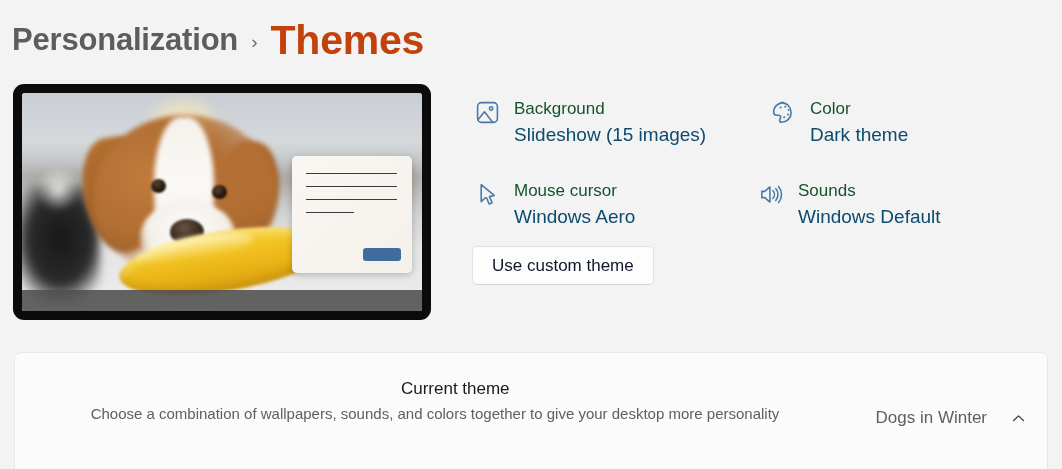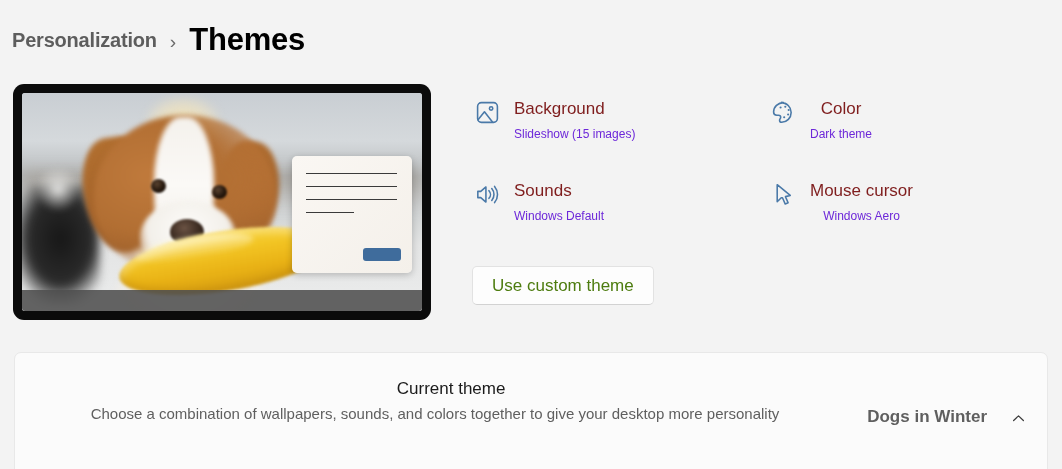--- a/index.html
+++ b/index.html
@@ -20,37 +20,37 @@
   .breadcrumb {
     position: absolute;
     left: 12px;
     top: 14px;
     display: flex;
     align-items: center;
     gap: 13px;
     height: 52px;
   }
   .crumb-parent {
-    font-size: 20px;
+    font-size: 31px;
     font-weight: 600;
     color: #5d5d5d;
     letter-spacing: -0.2px;
     white-space: nowrap;
   }
   .crumb-sep {
     font-size: 19px;
     color: #6a6a6a;
     line-height: 1;
     position: relative;
     top: 1px;
   }
   .crumb-current {
-    font-size: 31px;
+    font-size: 41px;
     font-weight: 700;
-    color: #000000;
+    color: #c2410c;
     letter-spacing: -0.2px;
     white-space: nowrap;
   }
 
   
   .preview-frame {
     position: absolute;
     left: 13px;
     top: 84px;
     width: 418px;
@@ -284,59 +284,59 @@
   .attr-row {
     display: flex;
     margin-bottom: 30px;
   }
   .attr-item {
     display: flex;
     align-items: flex-start;
     gap: 12px;
   }
   .attr-item.col1 { width: 296px; }
-  .attr-item.col2 { width: 284px; text-align: center; }
+  .attr-item.col2 { width: 284px; }
   .attr-icon {
     width: 30px;
     height: 30px;
     flex: 0 0 30px;
     display: flex;
     align-items: center;
     justify-content: center;
     color: #4a79a8;
     margin-top: 1px;
   }
   .attr-text { padding-top: 1px; }
   .attr-title {
     font-size: 17px;
-    color: #7f1d1d;
+    color: #14532d;
     line-height: 24px;
     white-space: nowrap;
   }
   .attr-value {
-    font-size: 12px;
-    color: #6d28d9;
+    font-size: 19px;
+    color: #0c4a6e;
     line-height: 27px;
     white-space: nowrap;
   }
 
   
   .custom-theme-btn {
     position: absolute;
     left: 472px;
-    top: 266px;
+    top: 246px;
     height: 39px;
     padding: 0 19px;
     background: #fdfdfd;
     border: 1px solid #e2e2e2;
     border-bottom-color: #d2d2d2;
     border-radius: 5px;
     font-family: "Liberation Sans", sans-serif;
     font-size: 17px;
-    color: #4d7c0f;
+    color: #0f172a;
     cursor: pointer;
   }
 
   
   .theme-card {
     position: absolute;
     left: 14px;
     top: 352px;
     width: 1034px;
     height: 150px;
@@ -357,23 +357,23 @@
   .card-desc {
     font-size: 15px;
     color: #5f5f5f;
     line-height: 25px;
     max-width: 800px;
     margin-top: 0;
   }
   .card-right {
     flex: 0 0 auto;
     display: flex;
+    align-items: center;
     gap: 20px;
     margin-top: 30px;
-    font-weight: bold;
   }
   .card-value {
     font-size: 17px;
     color: #5f5f5f;
     white-space: nowrap;
   }
   .chevron-btn {
     width: 22px;
     height: 22px;
     display: flex;
@@ -455,44 +455,44 @@
       <span class="attr-text">
         <div class="attr-title">Color</div>
         <div class="attr-value">Dark theme</div>
       </span>
     </div>
 
   </div>
 
   <div class="attr-row">
 
+    <div class="attr-item col2">
+      <span class="attr-icon">
+        <svg width="27" height="27" viewBox="0 0 24 24" fill="none" stroke="currentColor" stroke-width="1.4">
+          <path d="M6.4 3.3v15.1l3.6-3.5h1.1l2.4 5.5 2.6-1.1-2.4-5.4 4.3-1.1Z" stroke-linejoin="round" stroke-linecap="round"></path>
+        </svg>
+      </span>
+      <span class="attr-text">
+        <div class="attr-title">Mouse cursor</div>
+        <div class="attr-value">Windows Aero</div>
+      </span>
+    </div>
+
     <div class="attr-item col1">
       <span class="attr-icon">
         <svg width="27" height="27" viewBox="0 0 24 24" fill="none" stroke="currentColor" stroke-width="1.4">
           <path d="M3.4 9.2h2.6L10.6 5.3v13.4L6 14.8H3.4Z" stroke-linejoin="round"></path>
           <path d="M13.3 8.6a5 5 0 0 1 0 6.8" stroke-linecap="round"></path>
           <path d="M15.8 6.7a8.2 8.2 0 0 1 0 10.6" stroke-linecap="round"></path>
           <path d="M18.3 4.8a11.3 11.3 0 0 1 0 14.4" stroke-linecap="round"></path>
         </svg>
       </span>
       <span class="attr-text">
         <div class="attr-title">Sounds</div>
         <div class="attr-value">Windows Default</div>
-      </span>
-    </div>
-
-    <div class="attr-item col2">
-      <span class="attr-icon">
-        <svg width="27" height="27" viewBox="0 0 24 24" fill="none" stroke="currentColor" stroke-width="1.4">
-          <path d="M6.4 3.3v15.1l3.6-3.5h1.1l2.4 5.5 2.6-1.1-2.4-5.4 4.3-1.1Z" stroke-linejoin="round" stroke-linecap="round"></path>
-        </svg>
-      </span>
-      <span class="attr-text">
-        <div class="attr-title">Mouse cursor</div>
-        <div class="attr-value">Windows Aero</div>
       </span>
     </div>
 
   </div>
 </div>
 
 <button class="custom-theme-btn">Use custom theme</button>
 
 <div class="theme-card">
   <div class="card-left">

